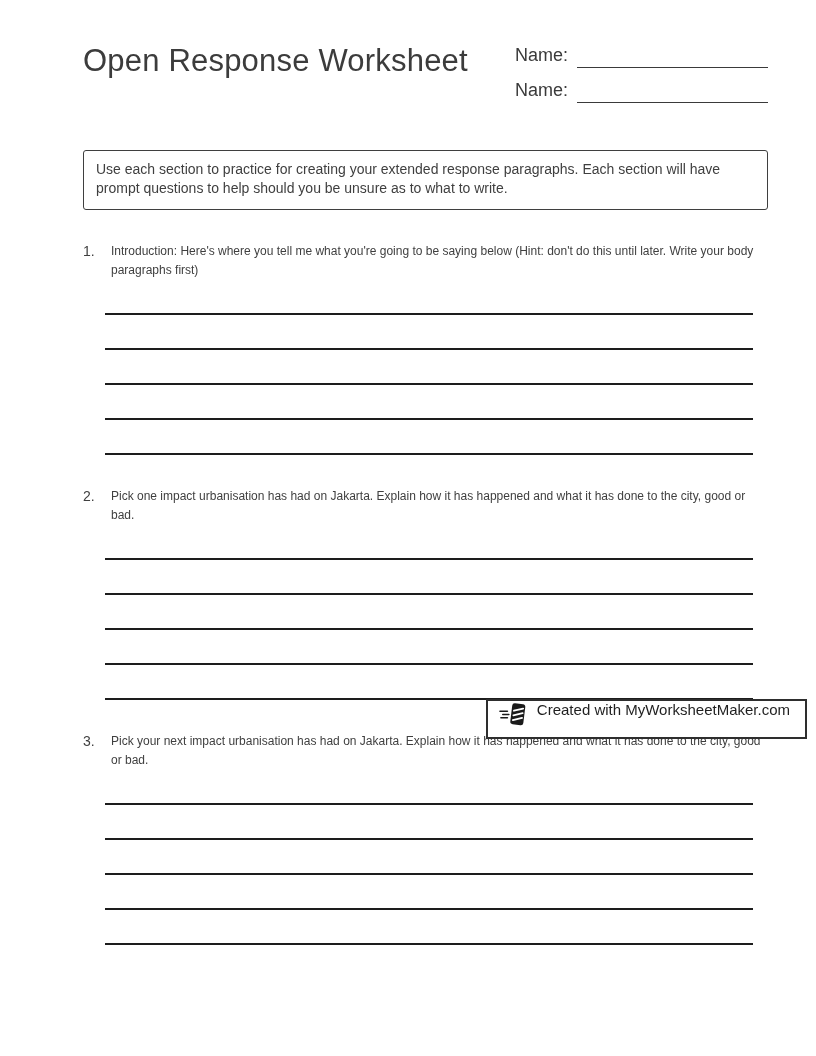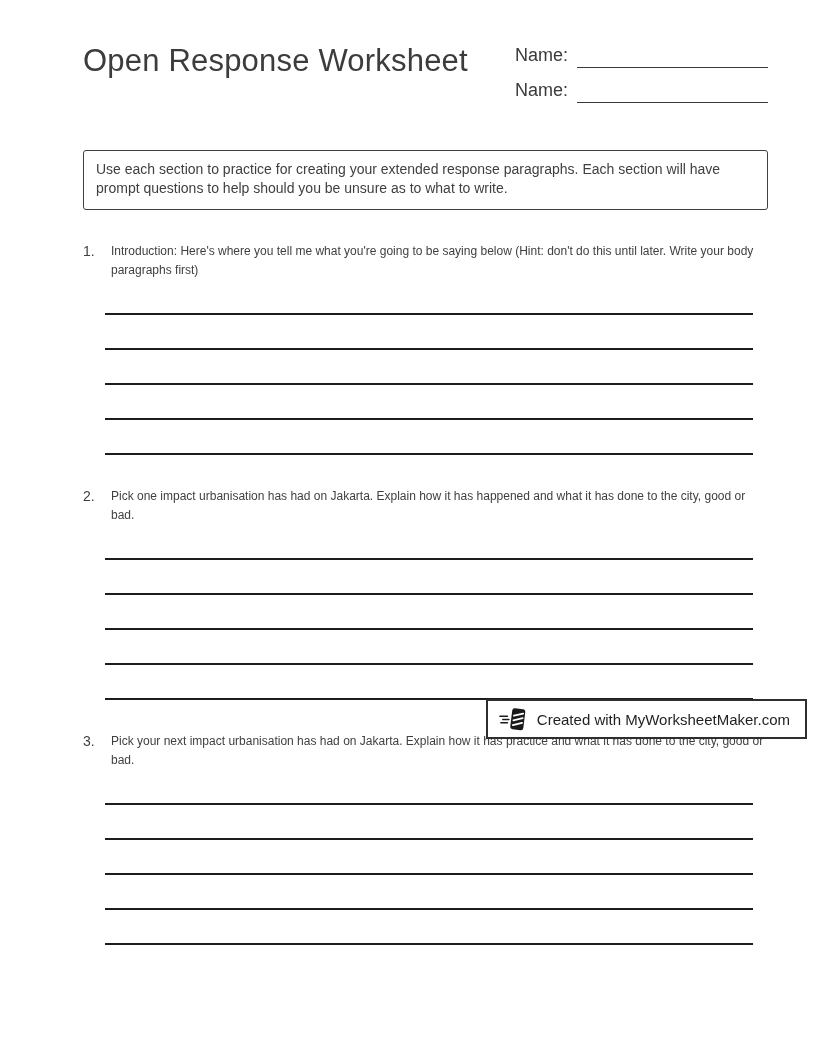--- a/index.html
+++ b/index.html
@@ -78,21 +78,20 @@
 
   
   .footer-badge {
     position: absolute;
     right: 9px;
     bottom: 13px;
     height: 40px;
     border: 2px solid #2e2e2e;
     background: #ffffff;
     display: flex;
-    align-items: center;
     padding: 0 15px 0 11px;
     gap: 8px;
   }
   .footer-text {
     font-size: 15px;
     color: #1f1f1f;
     white-space: nowrap;
   }
   .logo-icon { display: inline-flex; }
 </style>
@@ -145,21 +144,21 @@
           <div class="answer-line"></div>
           <div class="answer-line"></div>
           <div class="answer-line"></div>
           <div class="answer-line"></div>
         </div>
     </div>
 
     <div class="question">
       <div class="q-row">
         <span class="q-num">3.</span>
-        <span class="q-text">Pick your next impact urbanisation has had on Jakarta. Explain how it has practice and what it has done to the city, good or bad.</span>
+        <span class="q-text">Pick your next impact urbanisation has had on Jakarta. Explain how it has happened and what it has done to the city, good or bad.</span>
       </div>
       <div class="answer-lines">
           <div class="answer-line"></div>
           <div class="answer-line"></div>
           <div class="answer-line"></div>
           <div class="answer-line"></div>
           <div class="answer-line"></div>
         </div>
     </div>
 

